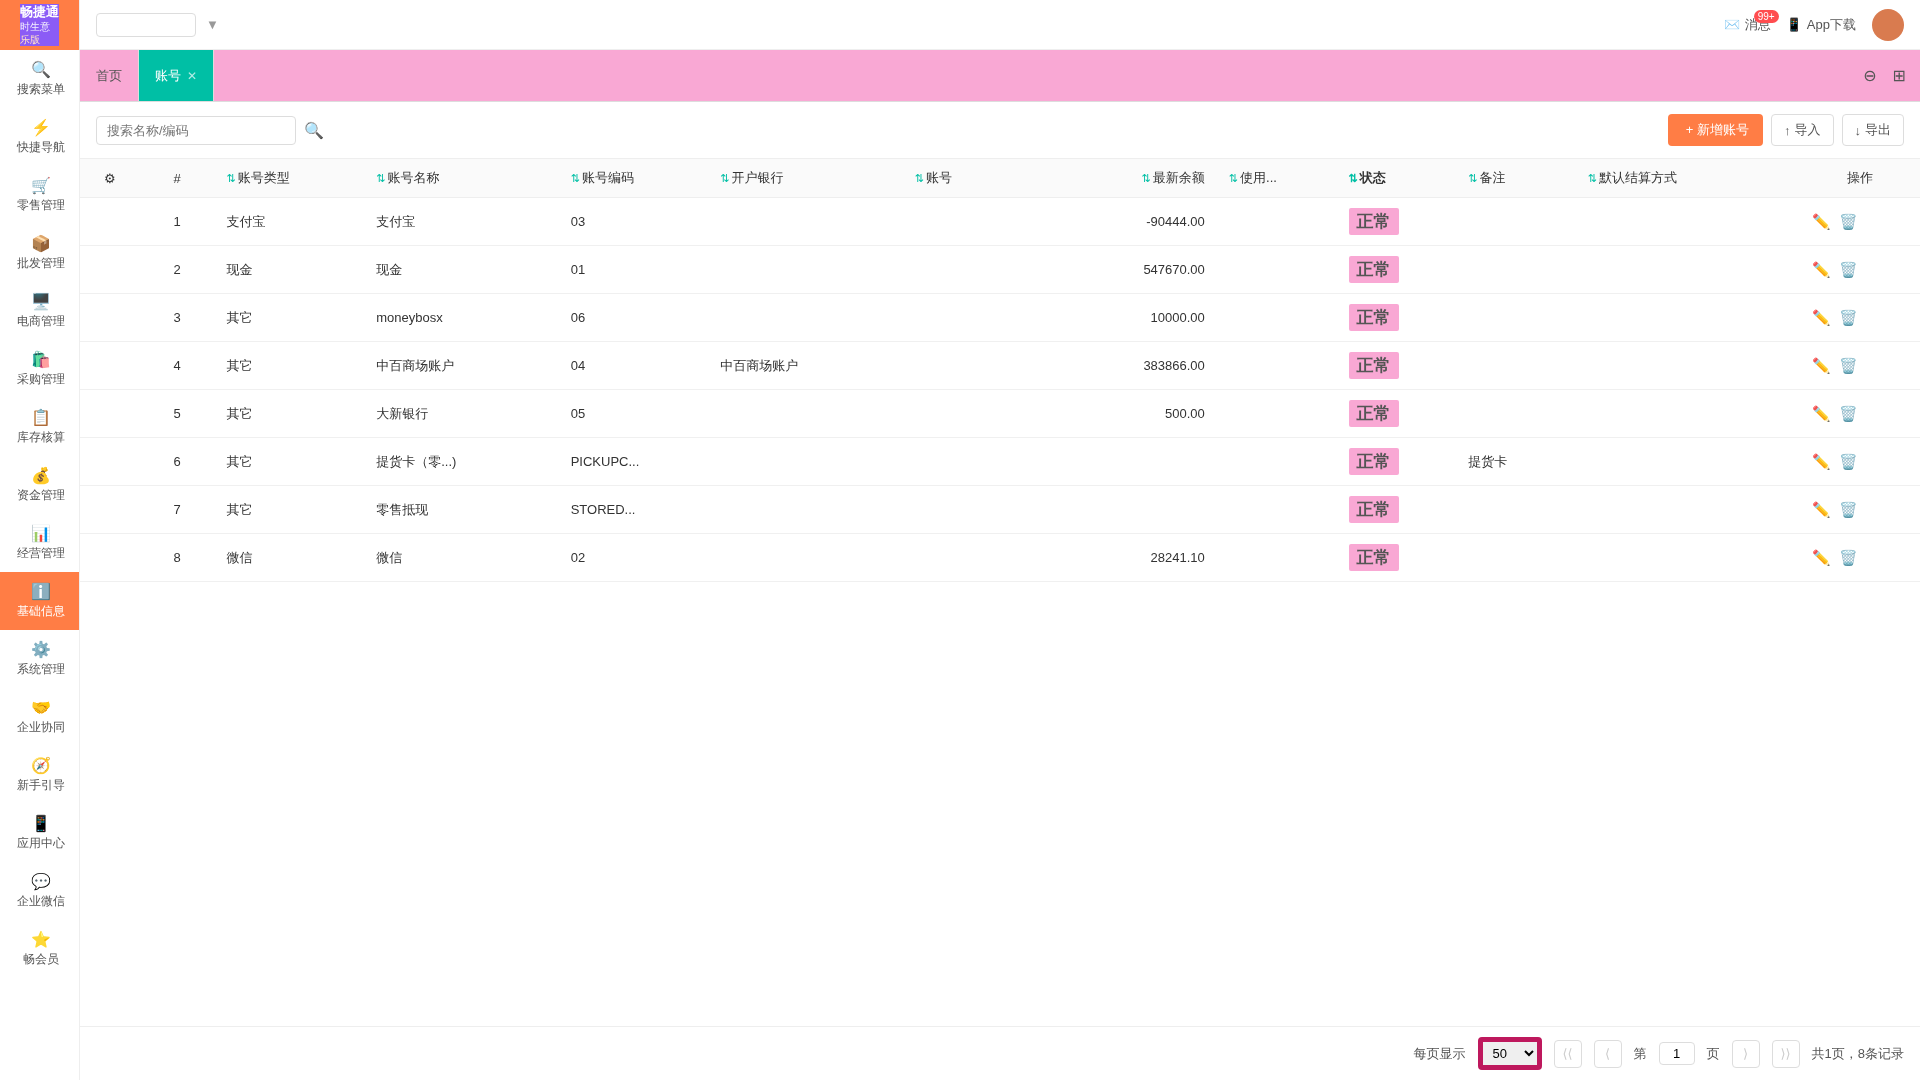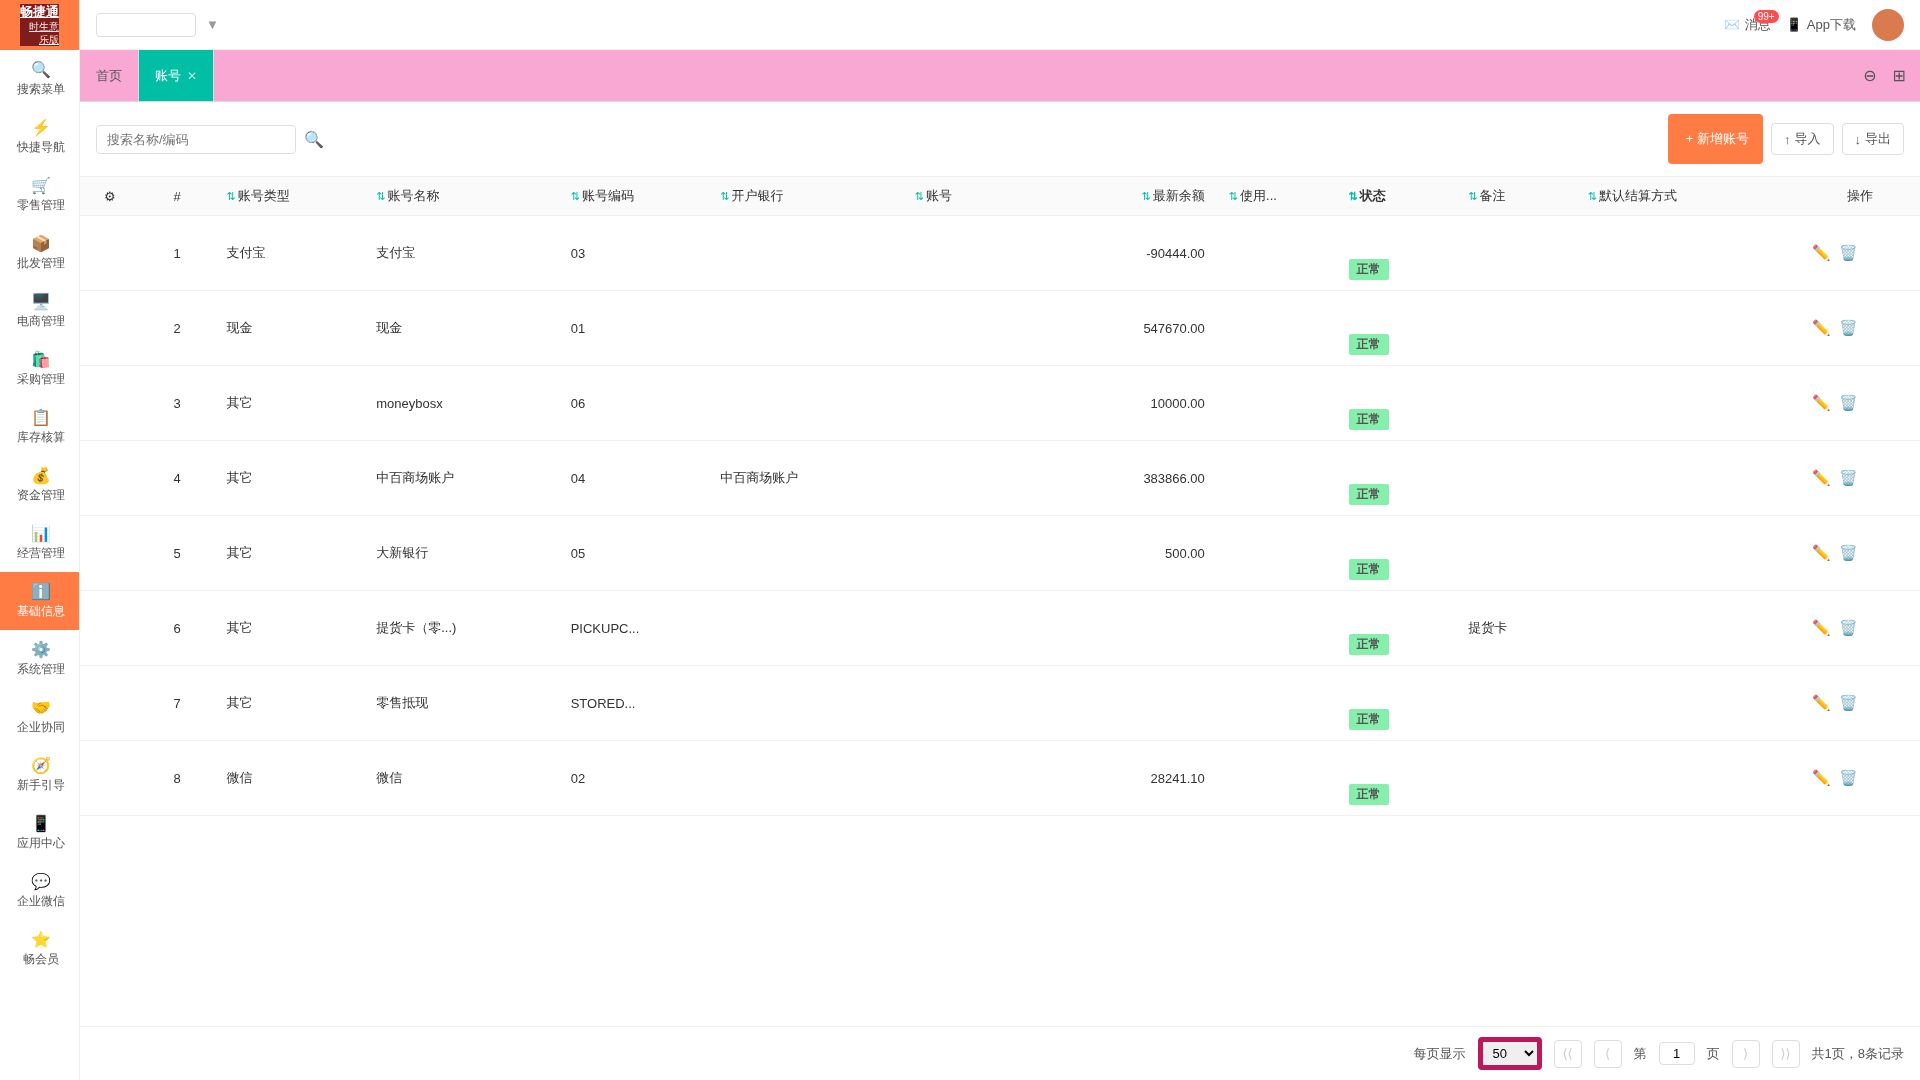--- a/index.html
+++ b/index.html
@@ -200,21 +200,21 @@
     .action-group {
       display: flex;
       align-items: center;
       gap: 8px;
     }
     .btn-primary {
       background: #ff7d45;
       color: white;
       border: none;
       border-radius: 4px;
-      padding: 16px 14px;
+      padding: 7px 14px;
       font-size: 13px;
       cursor: pointer;
       display: flex;
       align-items: center;
       gap: 4px;
     }
     .btn-outline {
       background: white;
       color: #555;
       border: 1px solid #ddd;
@@ -254,27 +254,26 @@
     thead th .sort-icon { color: #00bfa5; font-size: 11px; margin-right: 2px; }
     tbody tr {
       border-bottom: 1px solid #f0f0f0;
     }
     tbody td {
       padding: 10px 12px;
       color: #333;
       white-space: nowrap;
     }
     .status-badge {
-      background: #86efac;
+      background: #f9a8d4;
       color: #555;
       border-radius: 2px;
       padding: 2px 8px;
-      font-size: 12px;
+      font-size: 17px;
       display: inline-block;
-      margin-top: 33px;
     }
     .action-icons {
       display: flex;
       gap: 8px;
       align-items: center;
     }
     .action-icon {
       cursor: pointer;
       color: #aaa;
       font-size: 15px;
@@ -337,21 +336,21 @@
       width: 40px;
       text-align: center;
       cursor: pointer;
     }
   </style>
 </head>
 <body>
 
 <div class="sidebar">
   <div class="sidebar-logo">
-    <div style="background:#7f1d1d;color:white;font-size:11px;text-align:right;line-height:1.3;text-decoration:underline;">
+    <div style="background:#8b5cf6;color:white;font-size:11px;text-align:left;line-height:1.3;">
       <div style="font-weight:bold;font-size:13px;">畅捷通</div>
       <div style="font-size:10px;opacity:0.9;">时生意</div>
       <div style="font-size:10px;color:#ffe0c8;">乐版</div>
     </div>
   </div>
 
   <div class="sidebar-item">
     <span class="icon">🔍</span>
     <span>搜索菜单</span>
   </div>

